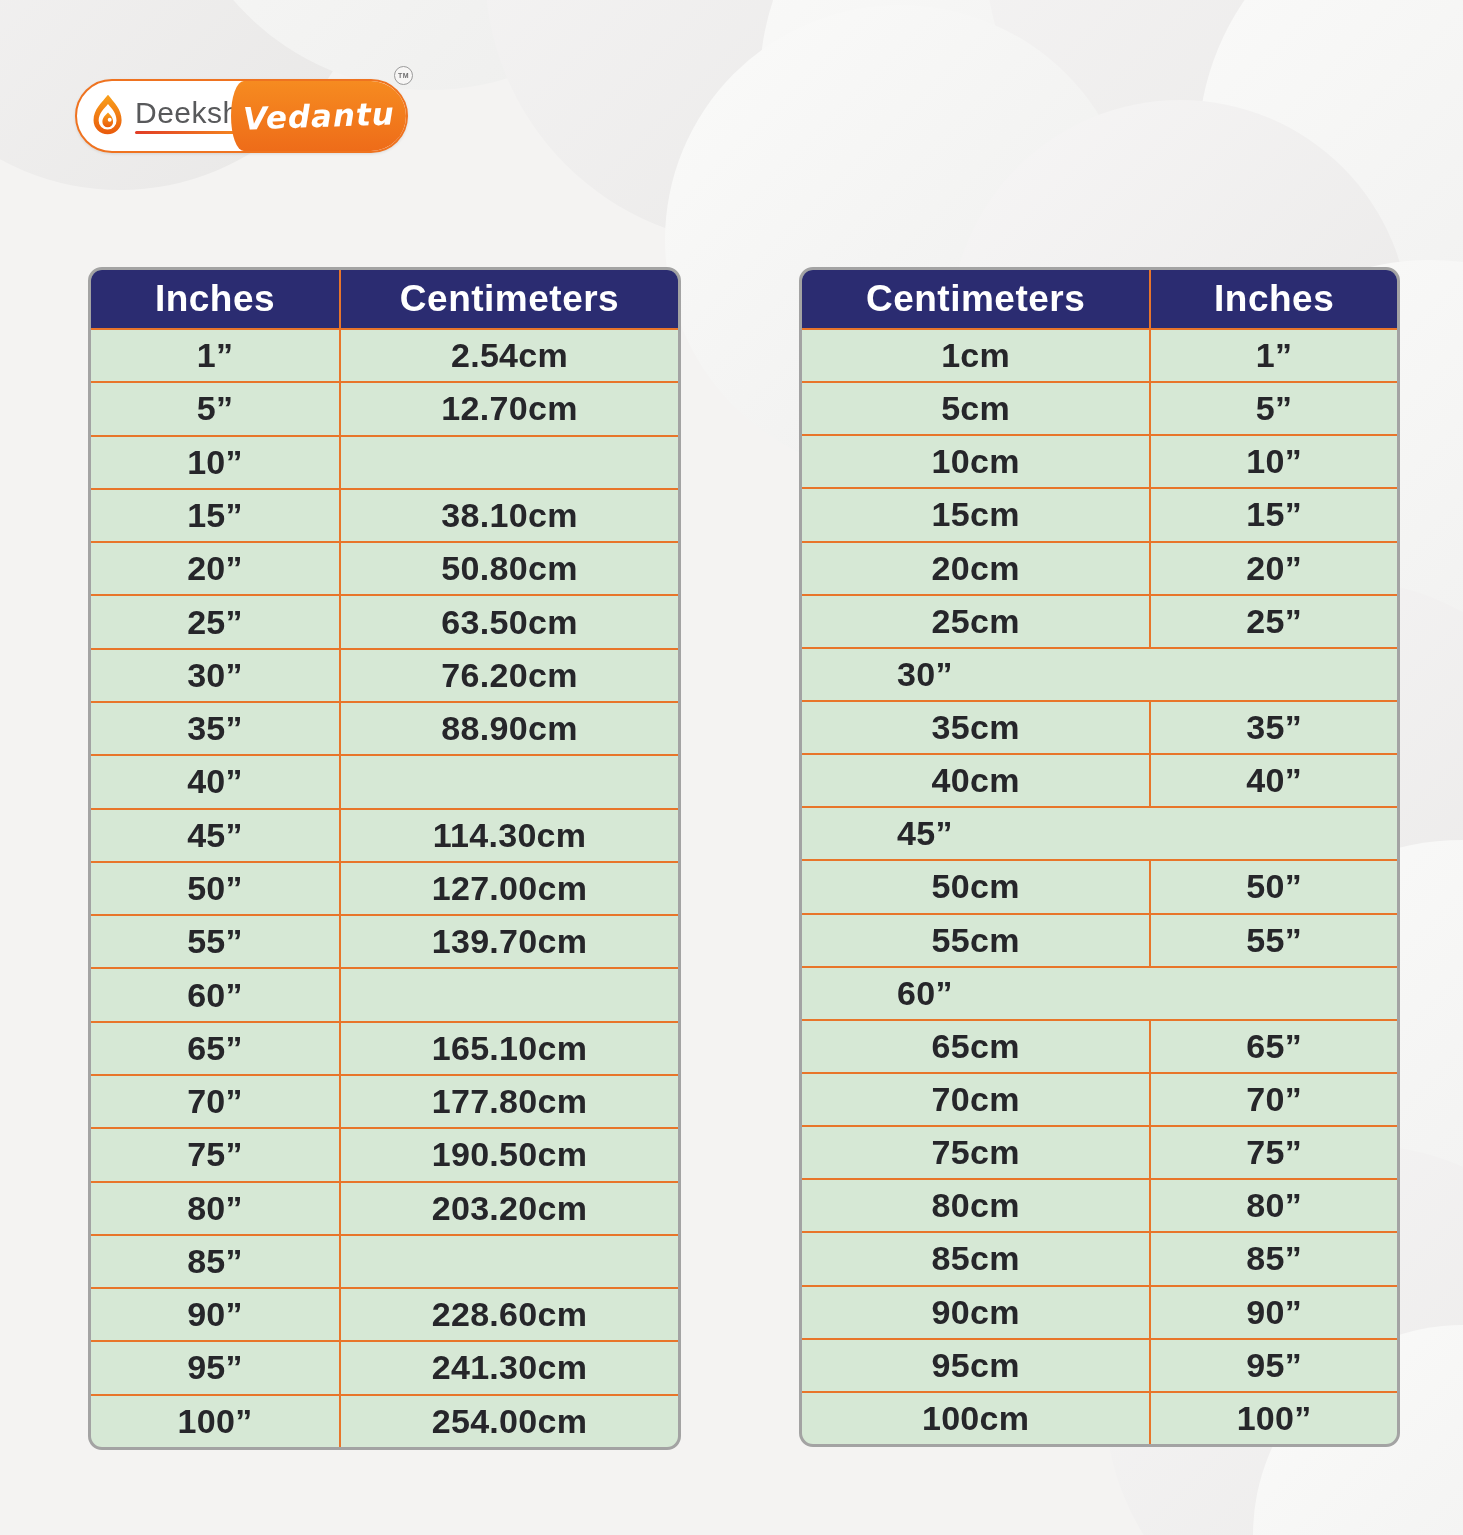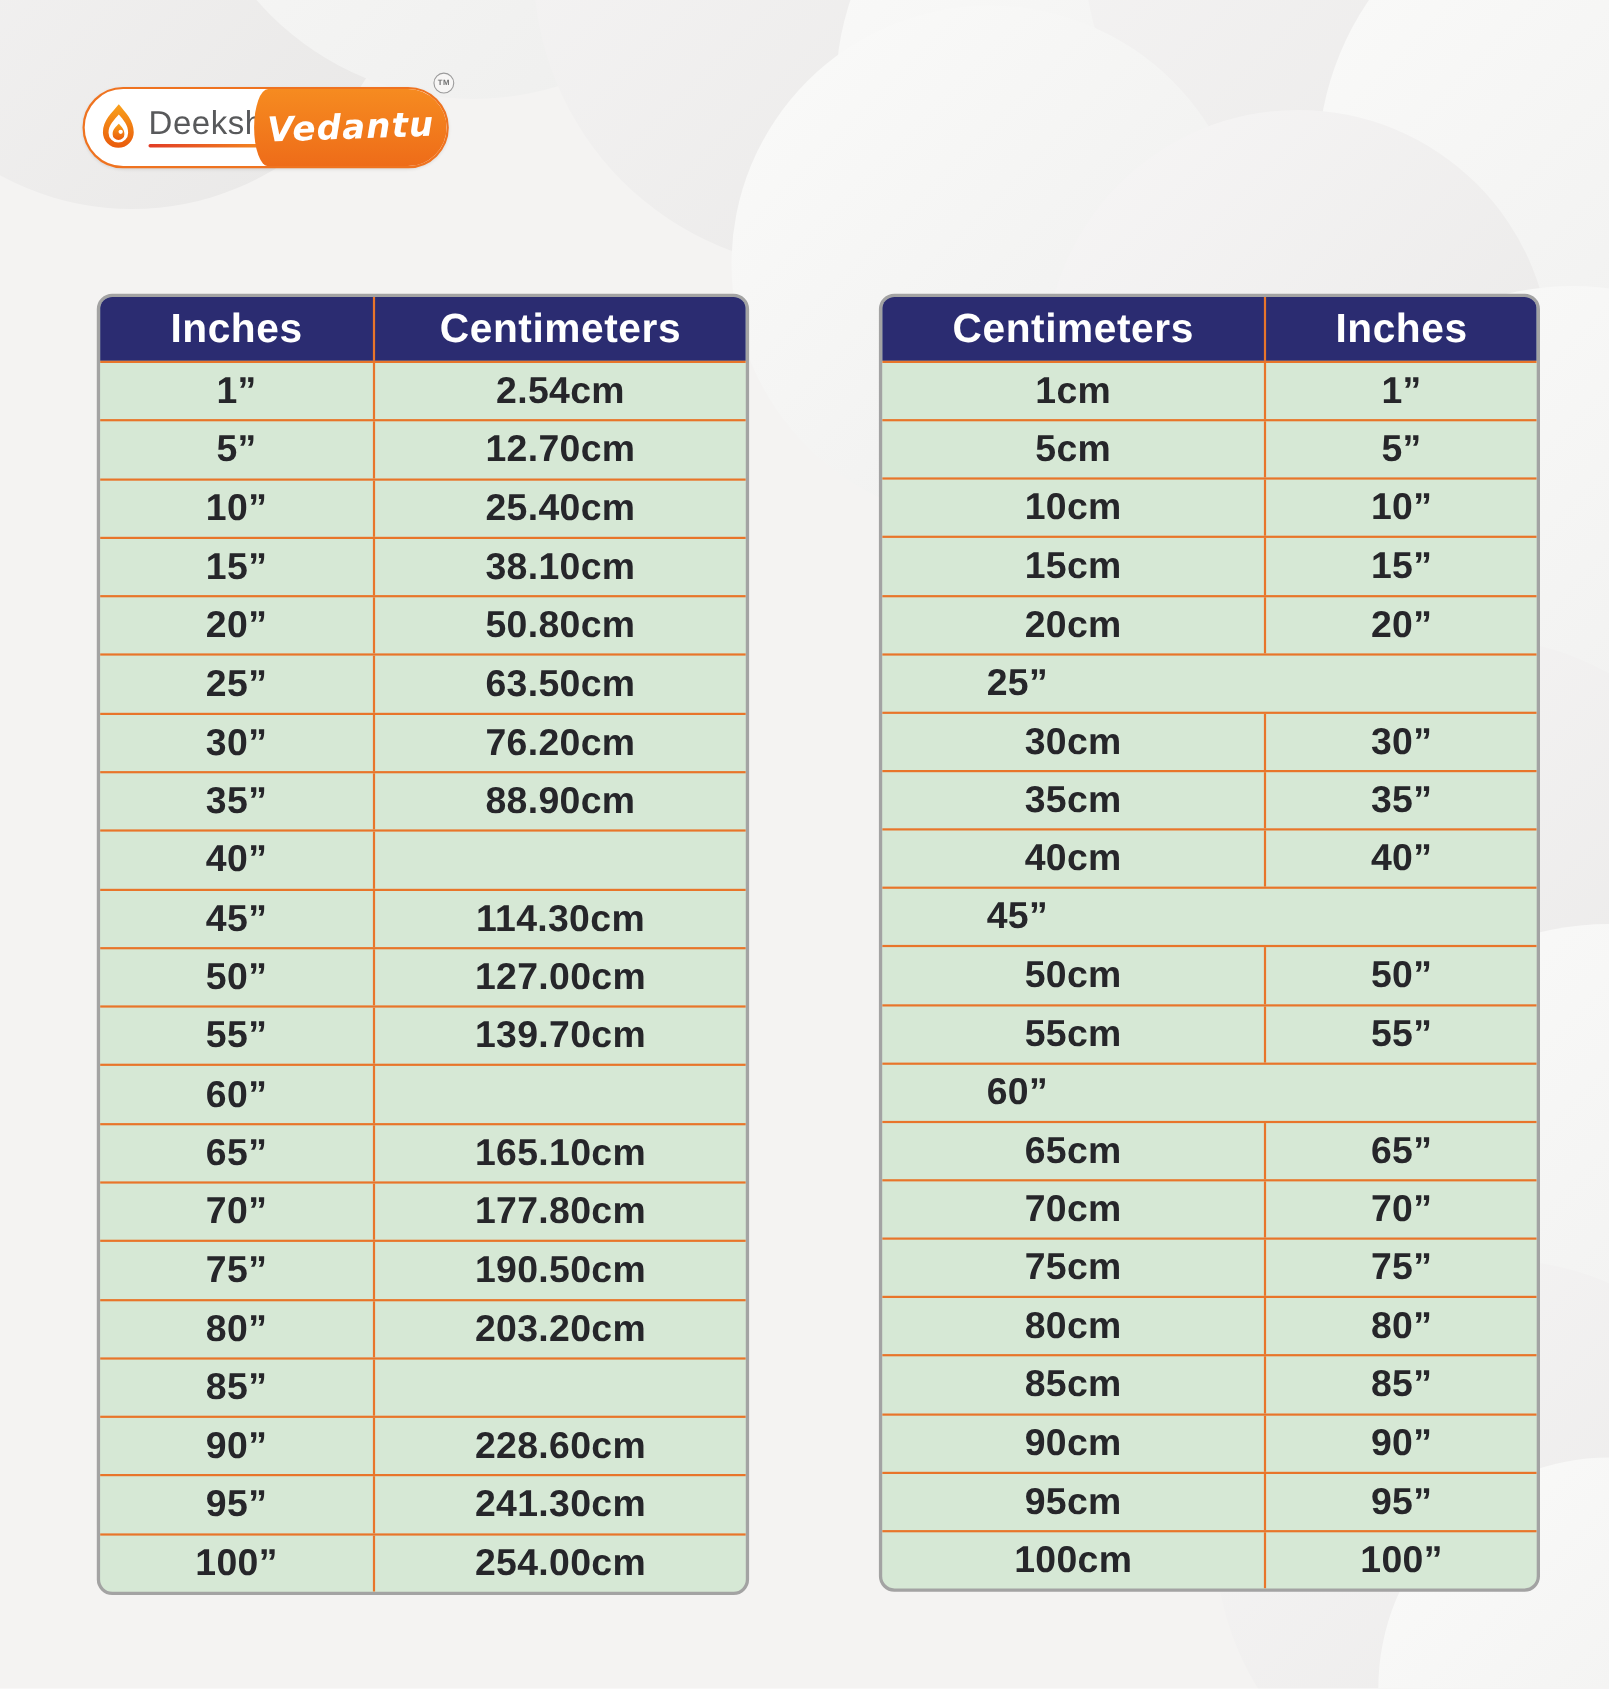--- a/index.html
+++ b/index.html
@@ -132,21 +132,20 @@
         <div class="tr">
           <div class="td col0">1”</div>
           <div class="td col1">2.54cm</div>
         </div>
         <div class="tr">
           <div class="td col0">5”</div>
           <div class="td col1">12.70cm</div>
         </div>
         <div class="tr">
           <div class="td col0">10”</div>
-          <div class="td col1">25.40cm</div>
         </div>
         <div class="tr">
           <div class="td col0">15”</div>
           <div class="td col1">38.10cm</div>
         </div>
         <div class="tr">
           <div class="td col0">20”</div>
           <div class="td col1">50.80cm</div>
         </div>
         <div class="tr">
@@ -233,24 +232,24 @@
         </div>
         <div class="tr">
           <div class="td col0">15cm</div>
           <div class="td col1">15”</div>
         </div>
         <div class="tr">
           <div class="td col0">20cm</div>
           <div class="td col1">20”</div>
         </div>
         <div class="tr">
+          <div class="td col0">25cm</div>
           <div class="td col1">25”</div>
         </div>
         <div class="tr">
-          <div class="td col0">30cm</div>
           <div class="td col1">30”</div>
         </div>
         <div class="tr">
           <div class="td col0">35cm</div>
           <div class="td col1">35”</div>
         </div>
         <div class="tr">
           <div class="td col0">40cm</div>
           <div class="td col1">40”</div>
         </div>

